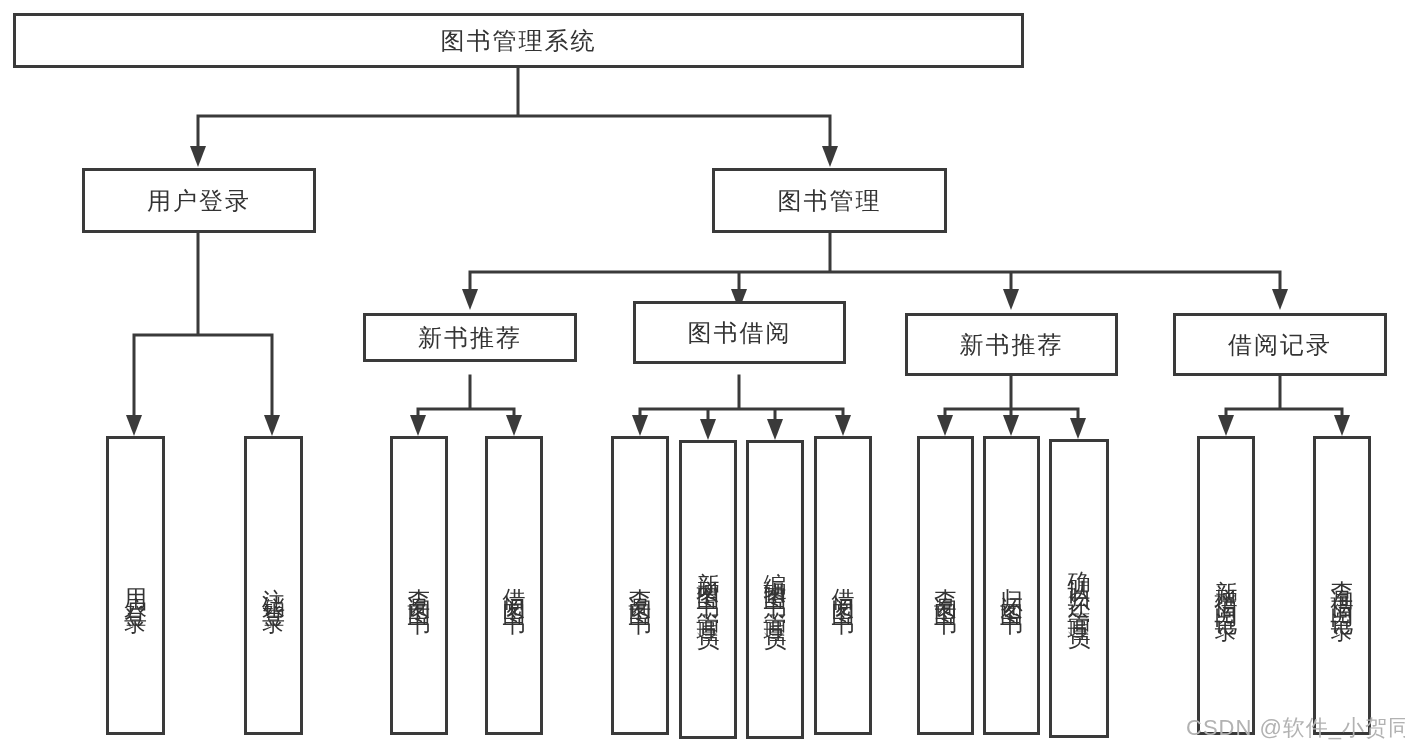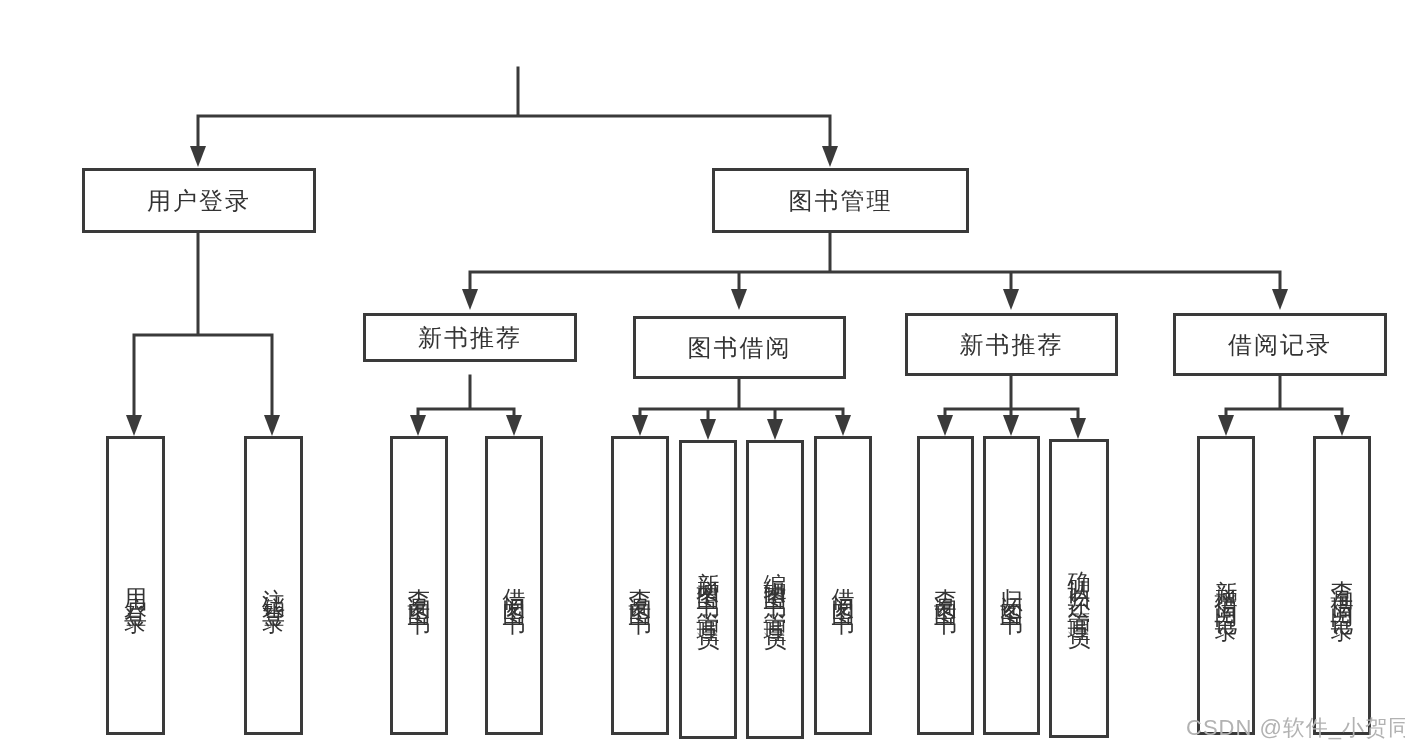--- a/index.html
+++ b/index.html
@@ -95,26 +95,27 @@
       <polygon points="1070,418 1086,418 1078,439"></polygon>
     </g>
 
     <g>
       <path d="M1280 376 V409 M1226 409 H1342 M1226 409 V419 M1342 409 V419"></path>
       <polygon points="1218,415 1234,415 1226,436"></polygon>
       <polygon points="1334,415 1350,415 1342,436"></polygon>
     </g>
   </svg>
 
+  <div class="box hbox" style="left:13px;top:13px;width:1011px;height:55px;">图书管理系统</div>
 
   <div class="box hbox" style="left:82px;top:168px;width:234px;height:65px;">用户登录</div>
-  <div class="box hbox" style="left:712px;top:168px;width:257px;height:65px;">图书管理</div>
+  <div class="box hbox" style="left:712px;top:168px;width:235px;height:65px;">图书管理</div>
 
   <div class="box hbox" style="left:363px;top:313px;width:214px;height:49px;">新书推荐</div>
-  <div class="box hbox" style="left:633px;top:316px;width:213px;height:63px;">图书借阅</div>
+  <div class="box hbox" style="left:633px;top:301px;width:213px;height:63px;">图书借阅</div>
   <div class="box hbox" style="left:905px;top:313px;width:213px;height:63px;">新书推荐</div>
   <div class="box hbox" style="left:1173px;top:313px;width:214px;height:63px;">借阅记录</div>
 
   <div class="box vbox" style="left:106px;top:436px;width:59px;height:299px;">用户登录</div>
   <div class="box vbox" style="left:244px;top:436px;width:59px;height:299px;">注销登录</div>
 
   <div class="box vbox" style="left:390px;top:436px;width:58px;height:299px;">查询图书</div>
   <div class="box vbox" style="left:485px;top:436px;width:58px;height:299px;">借阅图书</div>
 
   <div class="box vbox" style="left:611px;top:436px;width:58px;height:299px;">查询图书</div>

